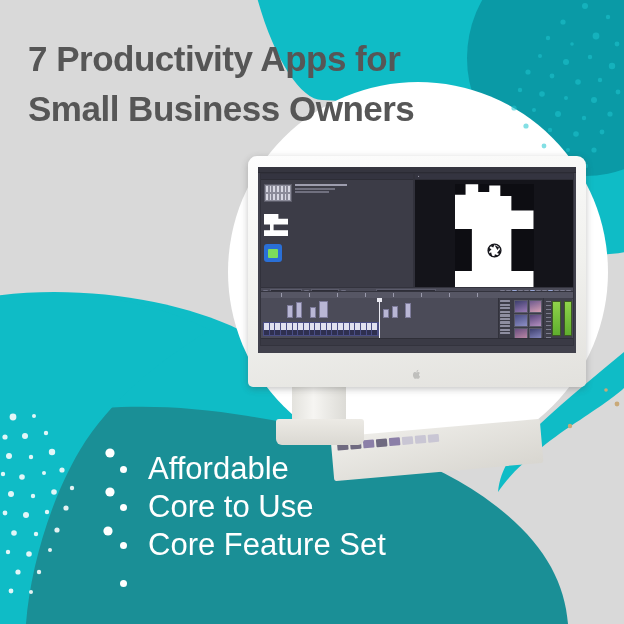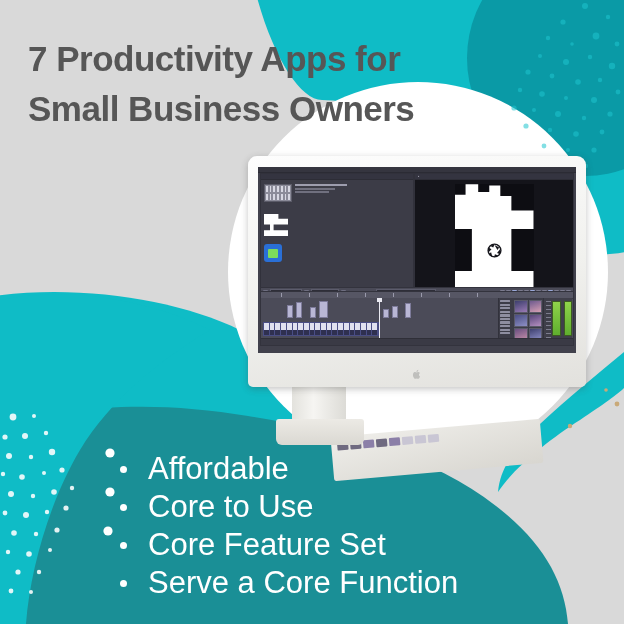--- a/index.html
+++ b/index.html
@@ -527,17 +527,16 @@
     <li class="bullet-item">
       <span class="bullet-dot"></span>
       <span>Core to Use</span>
     </li>
     <li class="bullet-item">
       <span class="bullet-dot"></span>
       <span>Core Feature Set</span>
     </li>
     <li class="bullet-item">
       <span class="bullet-dot"></span>
-      <span>Serve a Core Function</span>
     </li>
   </ul>
 
 </div>
 
 </body></html>

